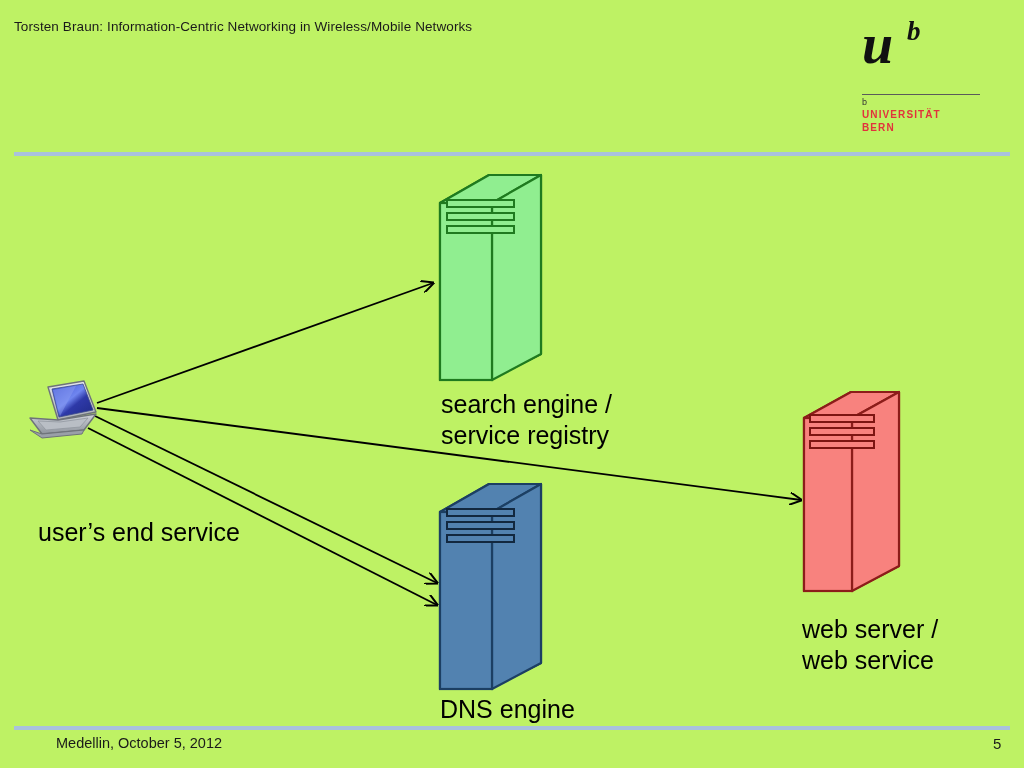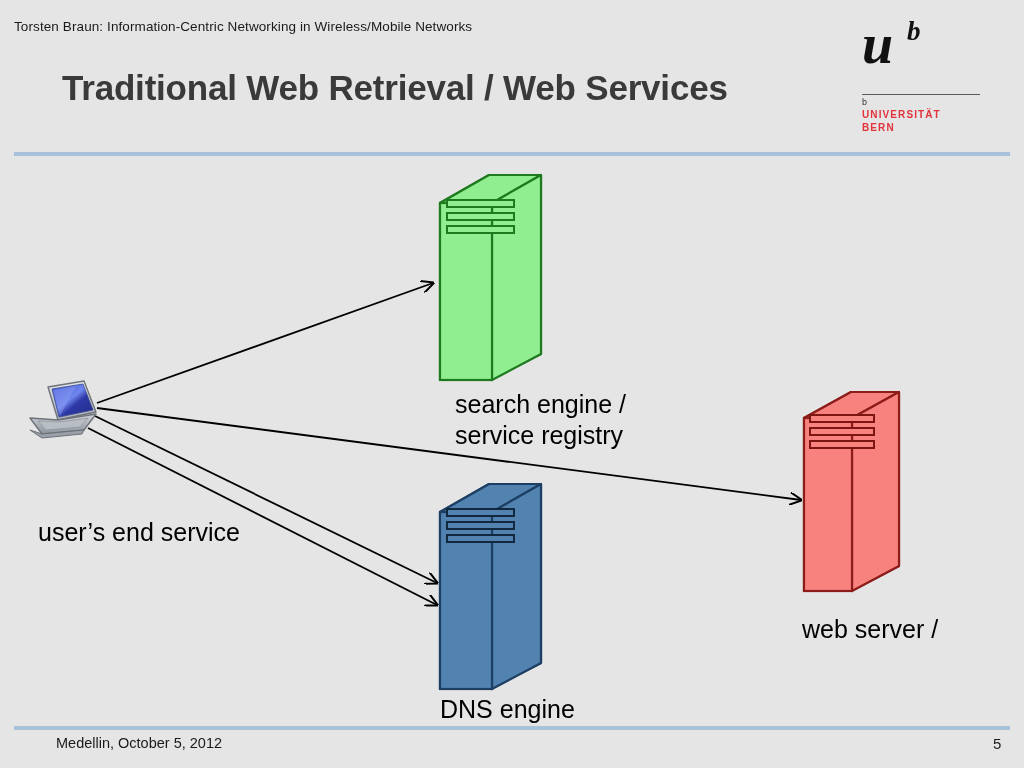--- a/index.html
+++ b/index.html
@@ -8,21 +8,21 @@
     background: #ffffff;
   }
   body {
     font-family: "Liberation Sans", sans-serif;
     color: #000000;
   }
   #slide {
     position: relative;
     width: 1024px;
     height: 768px;
-    background: #e5e5e5;
+    background: #bef264;
     overflow: hidden;
   }
 
   
   .header-note {
     position: absolute;
     left: 14px;
     top: 19px;
     font-size: 13.5px;
     color: #1a1a1a;
@@ -144,32 +144,31 @@
   }
 
   
   .label {
     position: absolute;
     font-size: 25px;
     line-height: 31px;
     color: #000000;
     white-space: pre;
   }
-  .label-search  { left: 455px; top: 389px; }
+  .label-search  { left: 441px; top: 389px; }
   .label-user    { left: 38px;  top: 517px; }
   .label-web     { left: 802px; top: 606px; margin-top: 8px; }
   .label-dns     { left: 440px; top: 694px; }
 </style>
 </head>
 <body>
 
 <div id="slide">
 
   <div class="header-note">Torsten Braun: Information-Centric Networking in Wireless/Mobile Networks</div>
-  <div class="slide-title">Traditional Web Retrieval / Web Services</div>
 
   <div class="logo">
     <span class="logo-u">u</span>
     <span class="logo-b-sup">b</span>
     <div class="logo-rule"></div>
     <span class="logo-b-small">b</span>
     <div class="logo-name"><span>UNIVERSITÄT</span><br><span>BERN</span></div>
   </div>
 
   <div class="rule-top"></div>
@@ -247,21 +246,21 @@
       <polygon points="30,418 58,420 96,414 84,430 42,434" fill="url(#baseGrad)" stroke="#6e737a" stroke-width="1.4" stroke-linejoin="round"></polygon>
       <polygon points="38,421 60,422 88,418 80,427 46,430" fill="#b9bec5" stroke="#8e949c" stroke-width="0.7"></polygon>
       <polygon points="30,430 42,434 84,430 82,434 42,438" fill="#9aa0a8" stroke="#6e737a" stroke-width="1"></polygon>
     </g>
   </svg>
 
   <div class="label label-search"><span>search engine /</span><br><span>service registry</span></div>
 
   <div class="label label-user">user’s end service</div>
 
-  <div class="label label-web"><span>web server /</span><br></div>
+  <div class="label label-web"><span>web server /</span><br><span>web service</span></div>
 
   <div class="label label-dns">DNS engine</div>
 
   <div class="rule-bottom"></div>
   <div class="footer-left">Medellin, October 5, 2012</div>
   <div class="footer-right">5</div>
 
 </div>
 
 </body></html>

